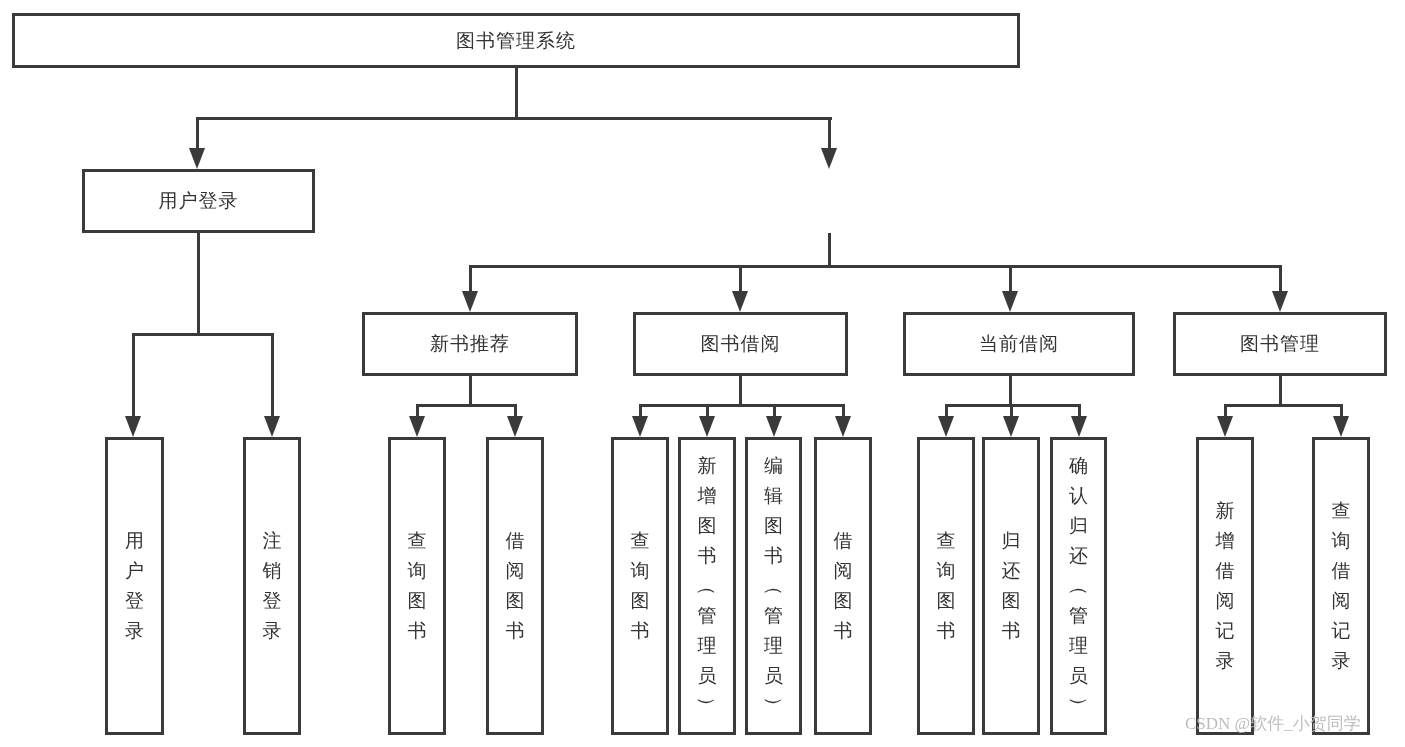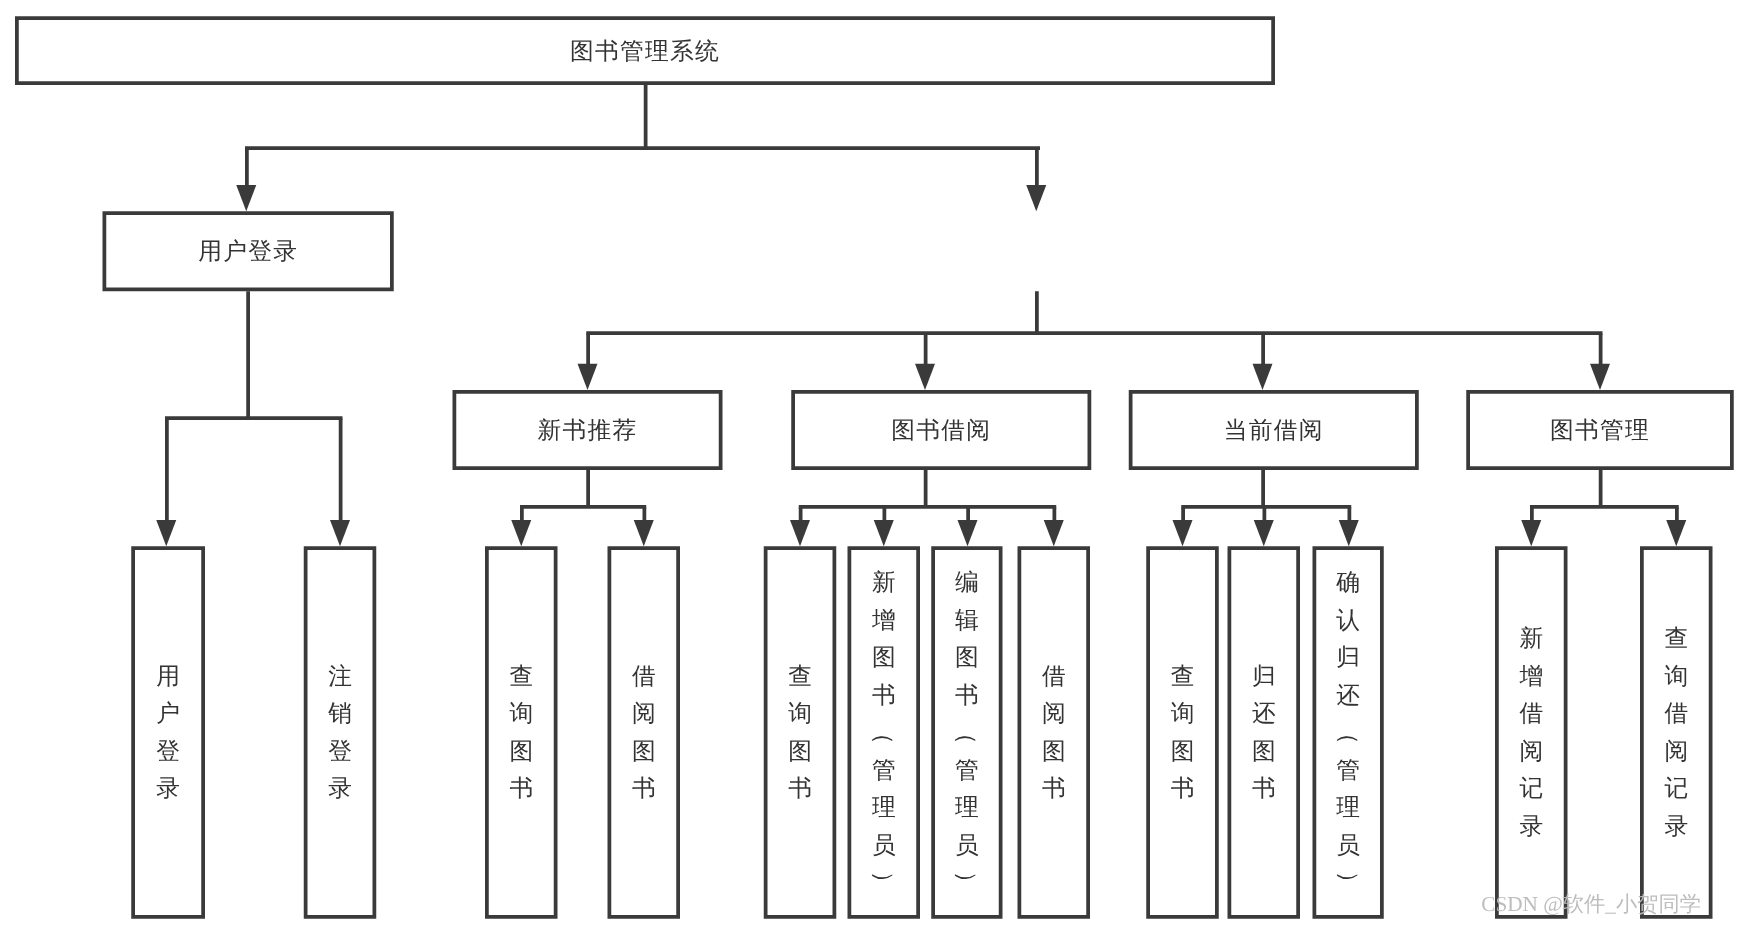--- a/index.html
+++ b/index.html
@@ -95,21 +95,21 @@
   <div class="vl" style="left:469px;  top:267px; height:26px;"></div>
   <div class="ar" style="left:462px;  top:291px;"></div>
   <div class="vl" style="left:739px;  top:267px; height:26px;"></div>
   <div class="ar" style="left:732px;  top:291px;"></div>
   <div class="vl" style="left:1009px; top:267px; height:26px;"></div>
   <div class="ar" style="left:1002px; top:291px;"></div>
   <div class="vl" style="left:1279px; top:267px; height:26px;"></div>
   <div class="ar" style="left:1272px; top:291px;"></div>
 
   <div class="node" style="left:362px;  top:312px; width:216px; height:64px;">新书推荐</div>
-  <div class="node" style="left:633px;  top:312px; width:240px; height:64px;text-align:center;">图书借阅</div>
+  <div class="node" style="left:633px;  top:312px; width:215px; height:64px;text-align:center;">图书借阅</div>
   <div class="node" style="left:903px;  top:312px; width:232px; height:64px;">当前借阅</div>
   <div class="node" style="left:1173px; top:312px; width:214px; height:64px;">图书管理</div>
 
   <div class="vl" style="left:469px; top:376px; height:30px;"></div>
   <div class="hl" style="left:416px; top:404px; width:101px;"></div>
   <div class="vl" style="left:416px; top:406px; height:11px;"></div>
   <div class="ar" style="left:409px; top:416px;"></div>
   <div class="vl" style="left:514px; top:406px; height:11px;"></div>
   <div class="ar" style="left:507px; top:416px;"></div>
 

